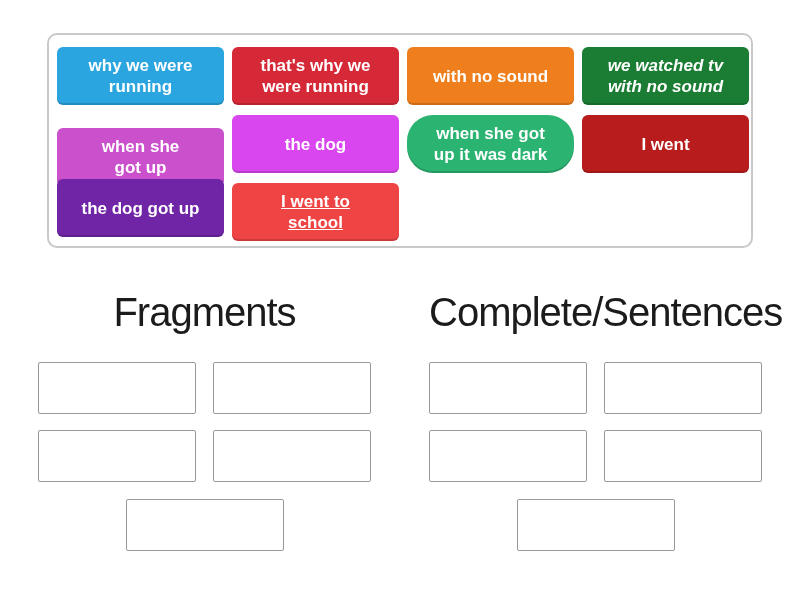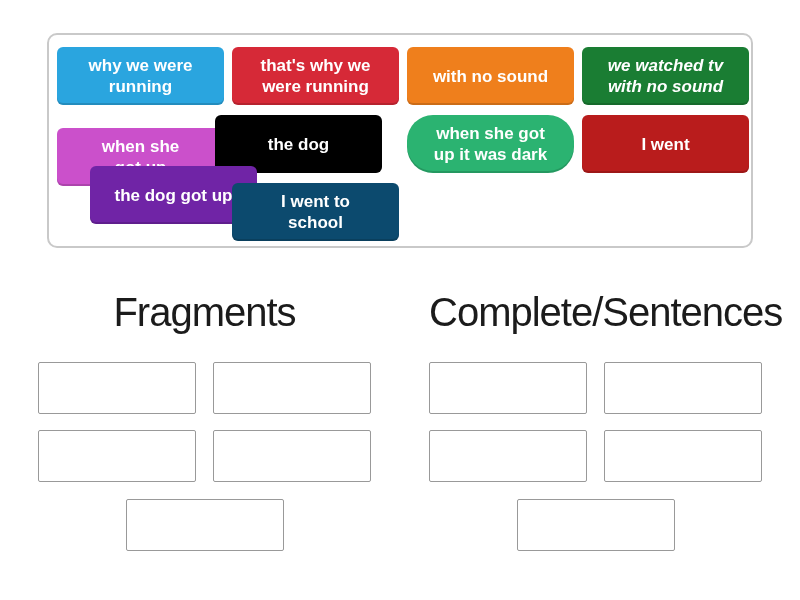--- a/index.html
+++ b/index.html
@@ -83,26 +83,26 @@
   <div class="tray">
       <div class="tile" style="left: 8px; top: 12px; background: rgb(42, 165, 223);">why we were
 running</div>
       <div class="tile" style="left: 183px; top: 12px; background: rgb(214, 41, 55); text-align: center;">that's why we
 were running</div>
       <div class="tile" style="left: 358px; top: 12px; background: rgb(239, 127, 28);">with no sound</div>
       <div class="tile" style="left: 533px; top: 12px; background: rgb(26, 125, 51); font-style: italic;">we watched tv
 with no sound</div>
       <div class="tile" style="left: 8px; top: 80px; background: rgb(203, 80, 203); margin-top: 13px;">when she
 got up</div>
-      <div class="tile" style="left: 166px; top: 80px; background: #000000;">the dog</div>
+      <div class="tile" style="left: 183px; top: 80px; background: #d946ef;">the dog</div>
       <div class="tile" style="left: 358px; top: 80px; background: rgb(43, 179, 113); border-radius: 26px;">when she got
 up it was dark</div>
       <div class="tile" style="left: 533px; top: 80px; background: #b91c1c;">I went</div>
-      <div class="tile" style="left: 8px; top: 131px; background: rgb(112, 36, 166); margin-left: 33px;">the dog got up</div>
-      <div class="tile" style="left: 183px; top: 148px; background: #0c4a6e;">I went to
+      <div class="tile" style="left: 8px; top: 144px; background: rgb(112, 36, 166);">the dog got up</div>
+      <div class="tile" style="left: 183px; top: 148px; background: #ef4444; text-decoration: underline;">I went to
 school</div>
     </div>
 
   <section class="group group-left">
     <h2 class="group-title">Fragments</h2>
     <div class="slots">
         <div class="slot" style="left: 0px; top: 0px;"></div>
         <div class="slot" style="left: 175px; top: 0px;"></div>
         <div class="slot" style="left: 0px; top: 68px;"></div>
         <div class="slot" style="left: 175px; top: 68px;"></div>

